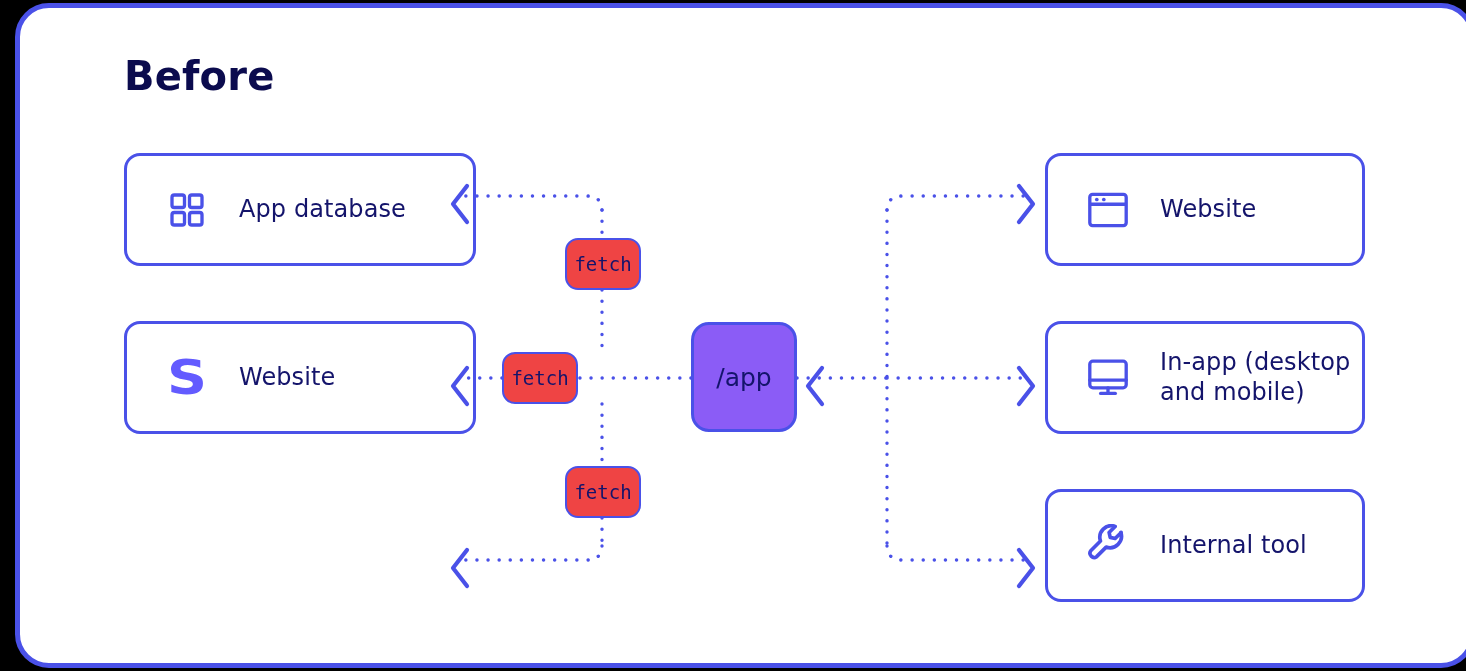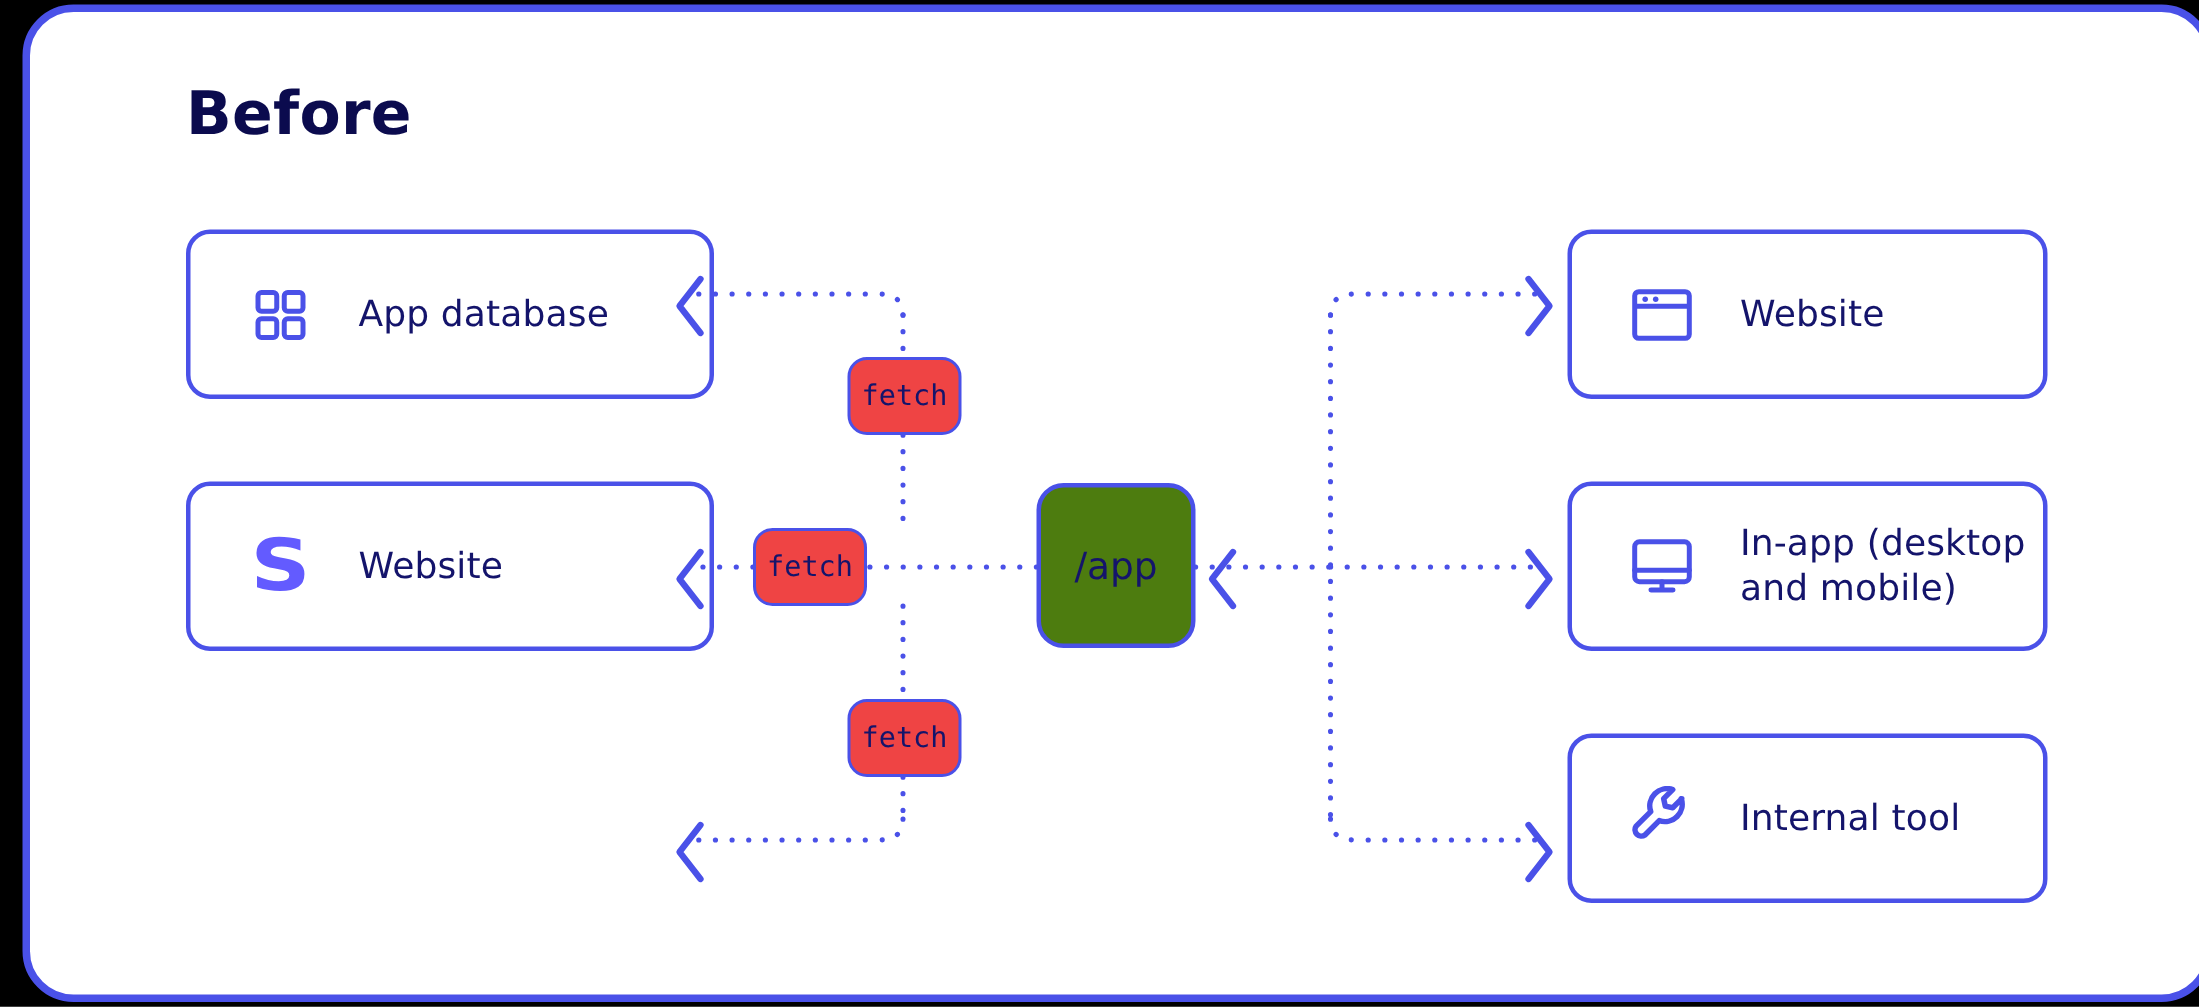--- a/index.html
+++ b/index.html
@@ -25,21 +25,21 @@
              display:flex;align-items:center;justify-content:center;}
   .node .lbl{margin-left:26px;font-size:24px;color:#14146B;line-height:1.22;
              letter-spacing:.1px;}
 
   .left-node{left:112px;width:352px;height:113px;}
   .right-node{left:1033px;width:320px;height:113px;}
   .row1{top:153px;} .row2{top:321px;} .row3{top:489px;}
 
   
   #appbox{position:absolute;left:679px;top:322px;width:106px;height:110px;
-          box-sizing:border-box;background:#4d7c0f;border:3px solid #4A51E8;
+          box-sizing:border-box;background:#8b5cf6;border:3px solid #4A51E8;
           border-radius:18px;display:flex;align-items:center;justify-content:center;}
   #appbox span{font-size:25px;color:#14146B;}
 
   
   .fetch{position:absolute;box-sizing:border-box;background:#ef4444;
          border:2px solid #4A51E8;border-radius:13px;
          display:flex;align-items:center;justify-content:center;
          font-family:"DejaVu Sans Mono","Liberation Mono",monospace;
          font-size:19px;color:#14146B;z-index:5;}
   #fetch-top{left:553px;top:238px;width:76px;height:52px;}

